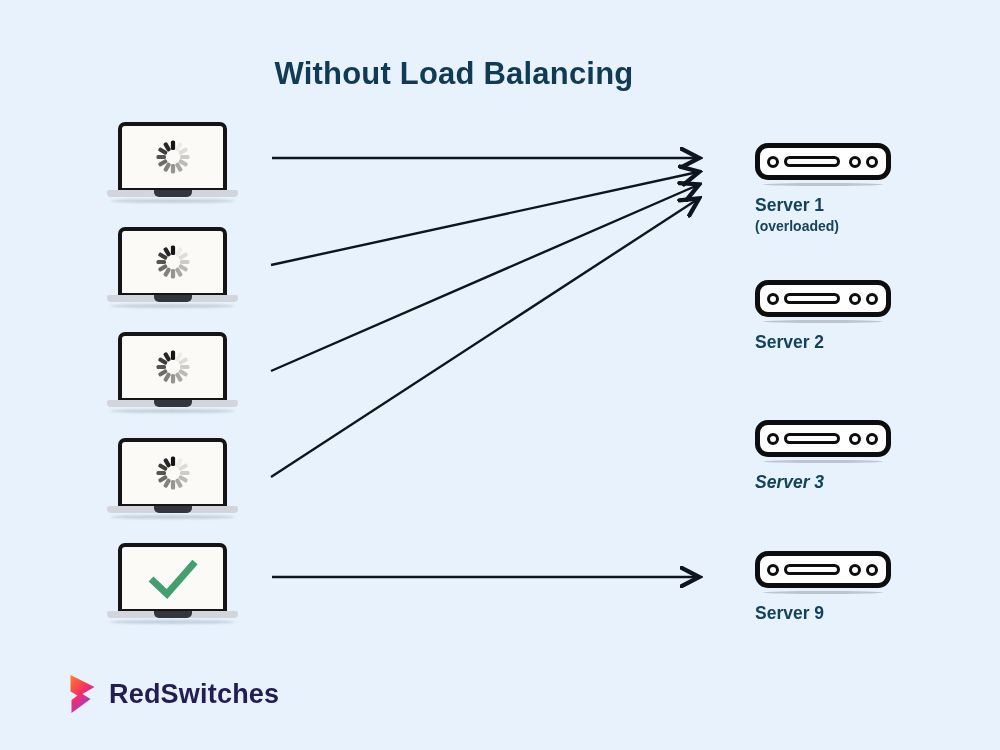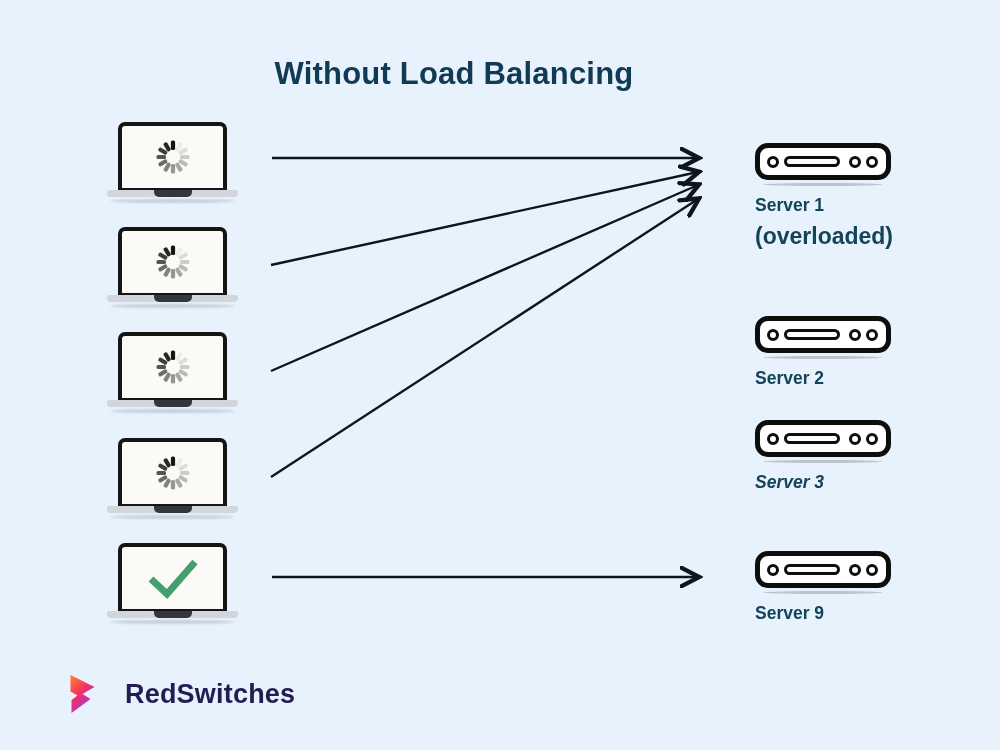--- a/index.html
+++ b/index.html
@@ -60,25 +60,25 @@
   }
   .ring.r2{margin-left:9px;}
   .ring.r3{margin-left:5px;}
   .server-shadow{
     height:3px;margin:3px 8px 0;background:#98a2ac;
     border-radius:50%;opacity:.55;filter:blur(.5px);
   }
   .server-label{
     margin-top:9px;font-size:17.5px;font-weight:700;color:#14435a;line-height:21px;
   }
-  .server-sublabel{font-size:23px;font-weight:700;color:#14435a;line-height:21px;margin-top:10px;}
+  .server-sublabel{font-size:14px;font-weight:700;color:#14435a;line-height:21px;}
   .server-sublabel:empty{display:none;}
 
   
-  .logo{position:absolute;left:63px;top:672px;display:flex;align-items:center;gap:25px;}
+  .logo{position:absolute;left:63px;top:672px;display:flex;align-items:center;gap:9px;}
   .logo-mark{width:37px;height:44px;}
   .logo-text{font-size:27px;font-weight:700;color:#241d52;letter-spacing:.2px;}
 </style>
 </head>
 <body>
 
 <div id="canvas">
 
   <div class="title">Without Load Balancing</div>
 
@@ -214,21 +214,21 @@
       <span class="ring"></span>
       <span class="pill"></span>
       <span class="ring r2"></span>
       <span class="ring r3"></span>
     </div>
     <div class="server-shadow"></div>
     <div class="server-label">Server 1</div>
     <div class="server-sublabel">(overloaded)</div>
   </div>
 
-  <div class="server" style="left:755px;top:280px;margin-top:36px;">
+  <div class="server" style="left:755px;top:280px;">
     <div class="server-box">
       <span class="ring"></span>
       <span class="pill"></span>
       <span class="ring r2"></span>
       <span class="ring r3"></span>
     </div>
     <div class="server-shadow"></div>
     <div class="server-label">Server 2</div>
 
   </div>

